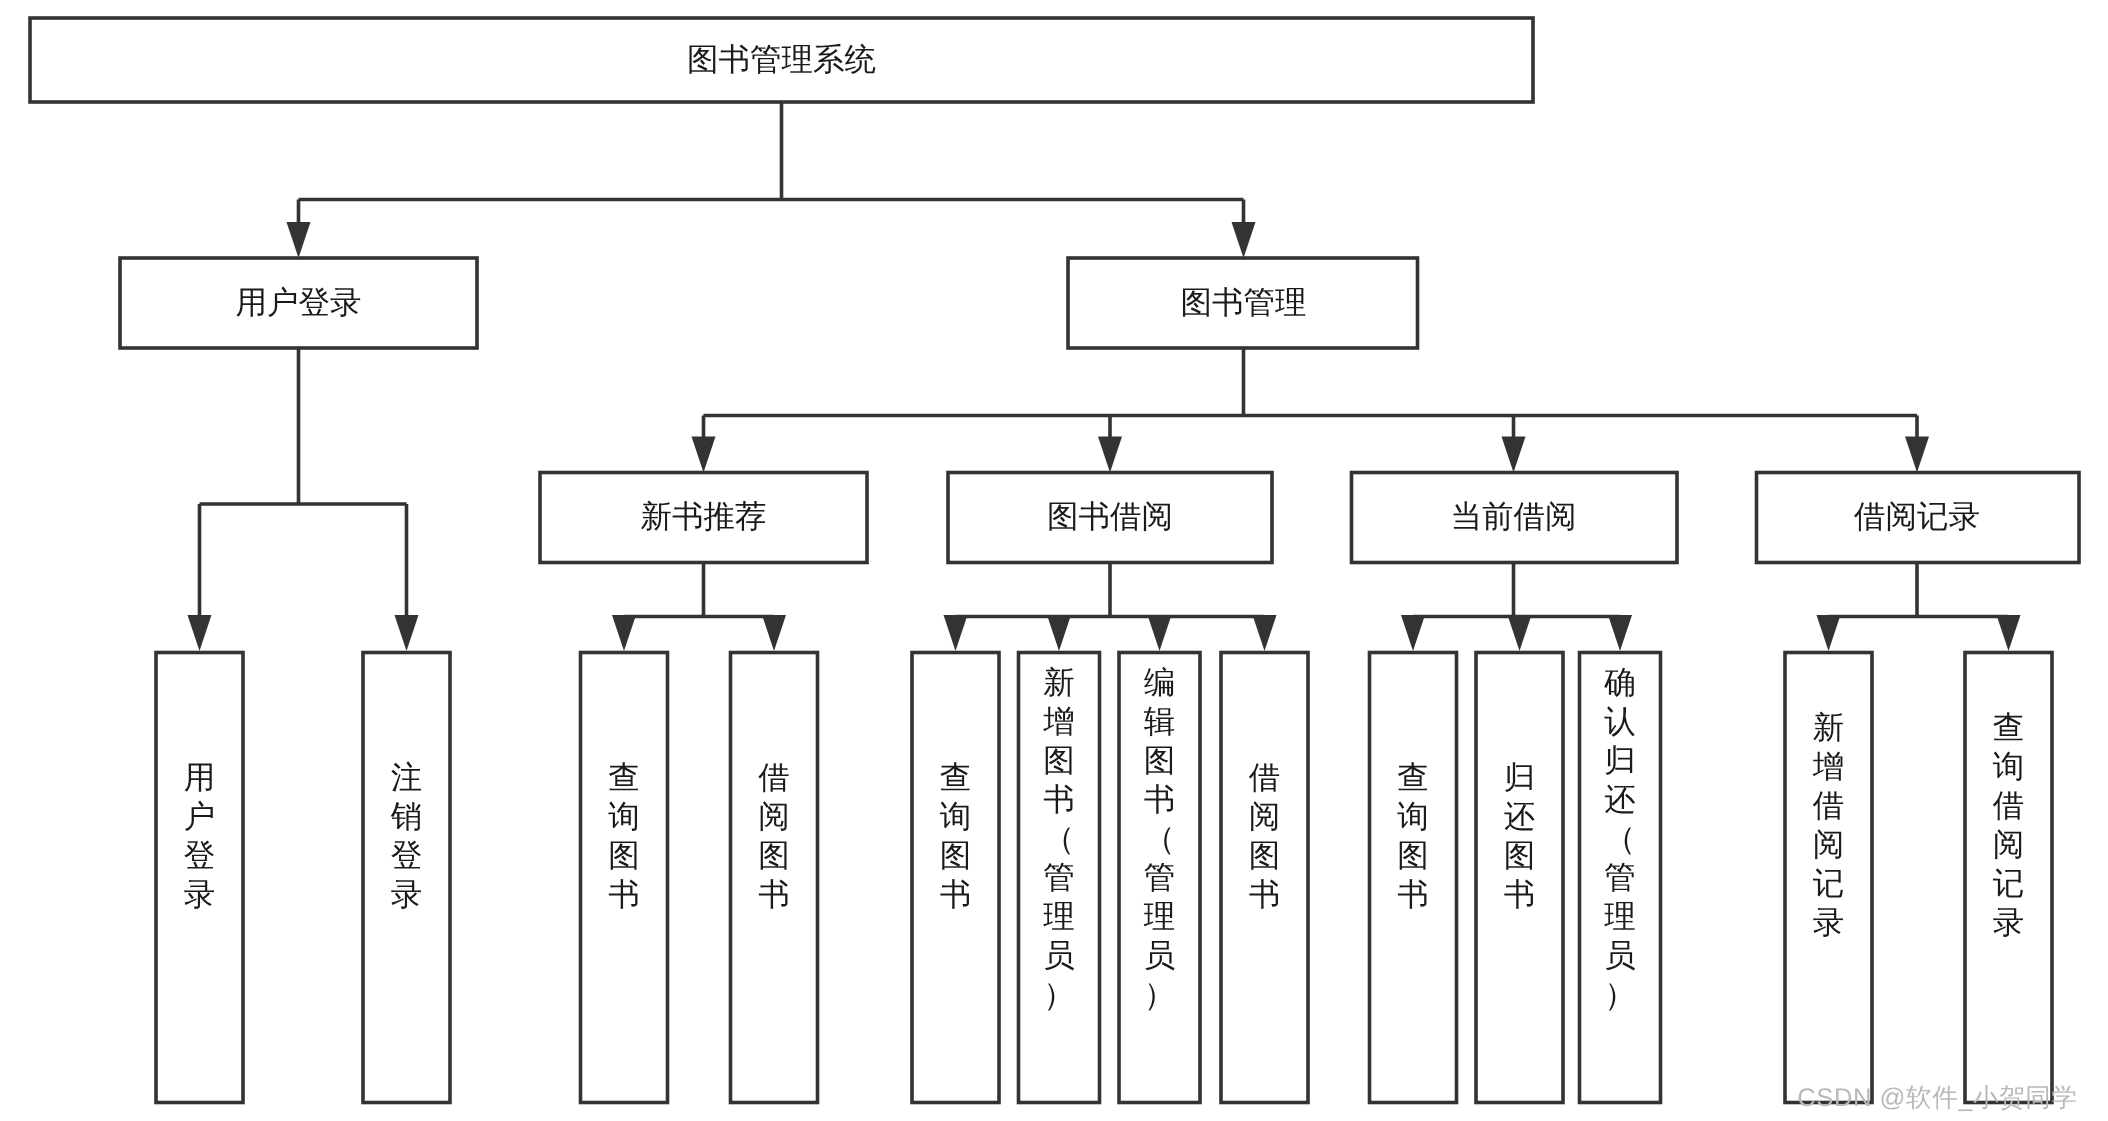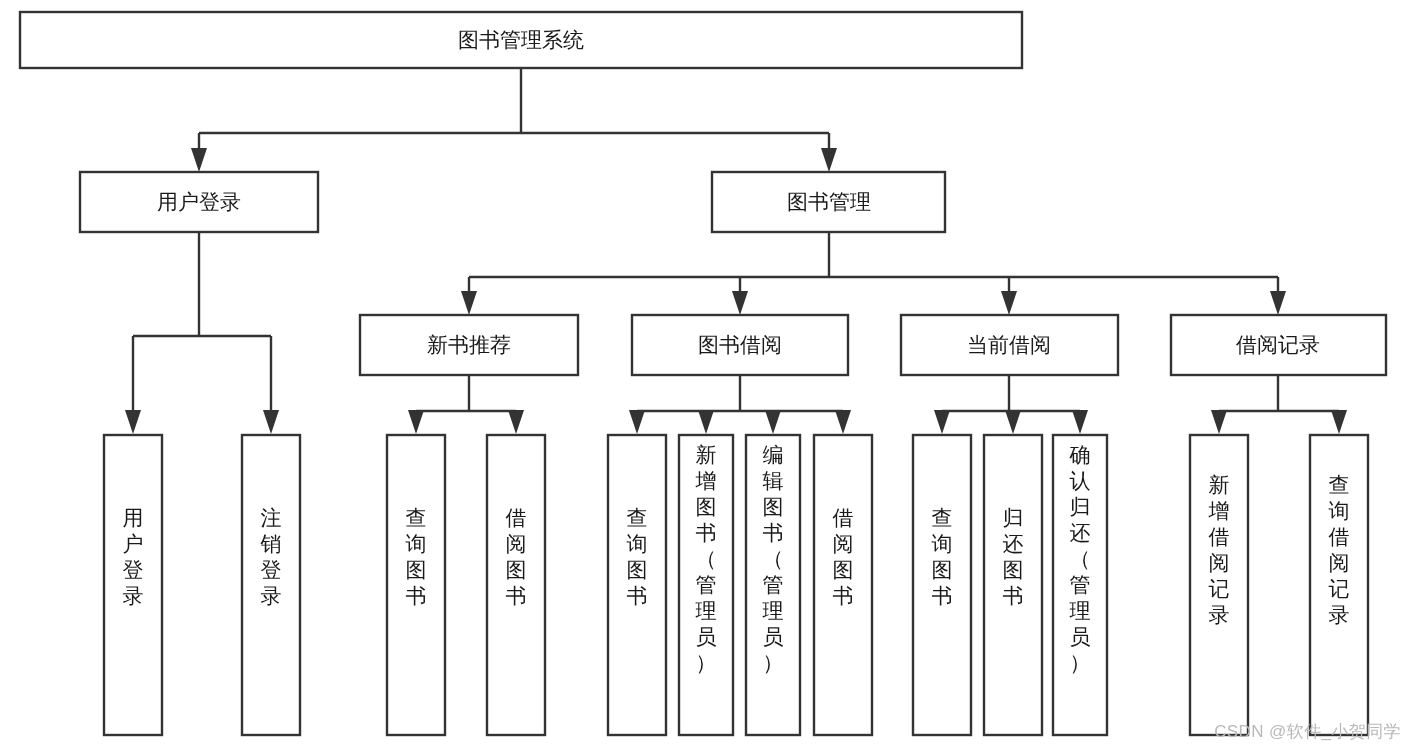--- a/index.html
+++ b/index.html
@@ -41,21 +41,21 @@
     stroke: #333333;
     stroke-width: 2.4;
     fill: none;
   }
   .arrow-head {
     fill: #333333;
     stroke: none;
   }
   .watermark {
     position: absolute;
-    right: 4px;
+    right: 20px;
     bottom: 4px;
     font-family: "Liberation Sans", "DejaVu Sans", sans-serif;
     font-size: 17px;
     color: #b8b8b8;
     white-space: nowrap;
     letter-spacing: 0.4px;
     pointer-events: none;
     text-align: right;
   }
 </style>

